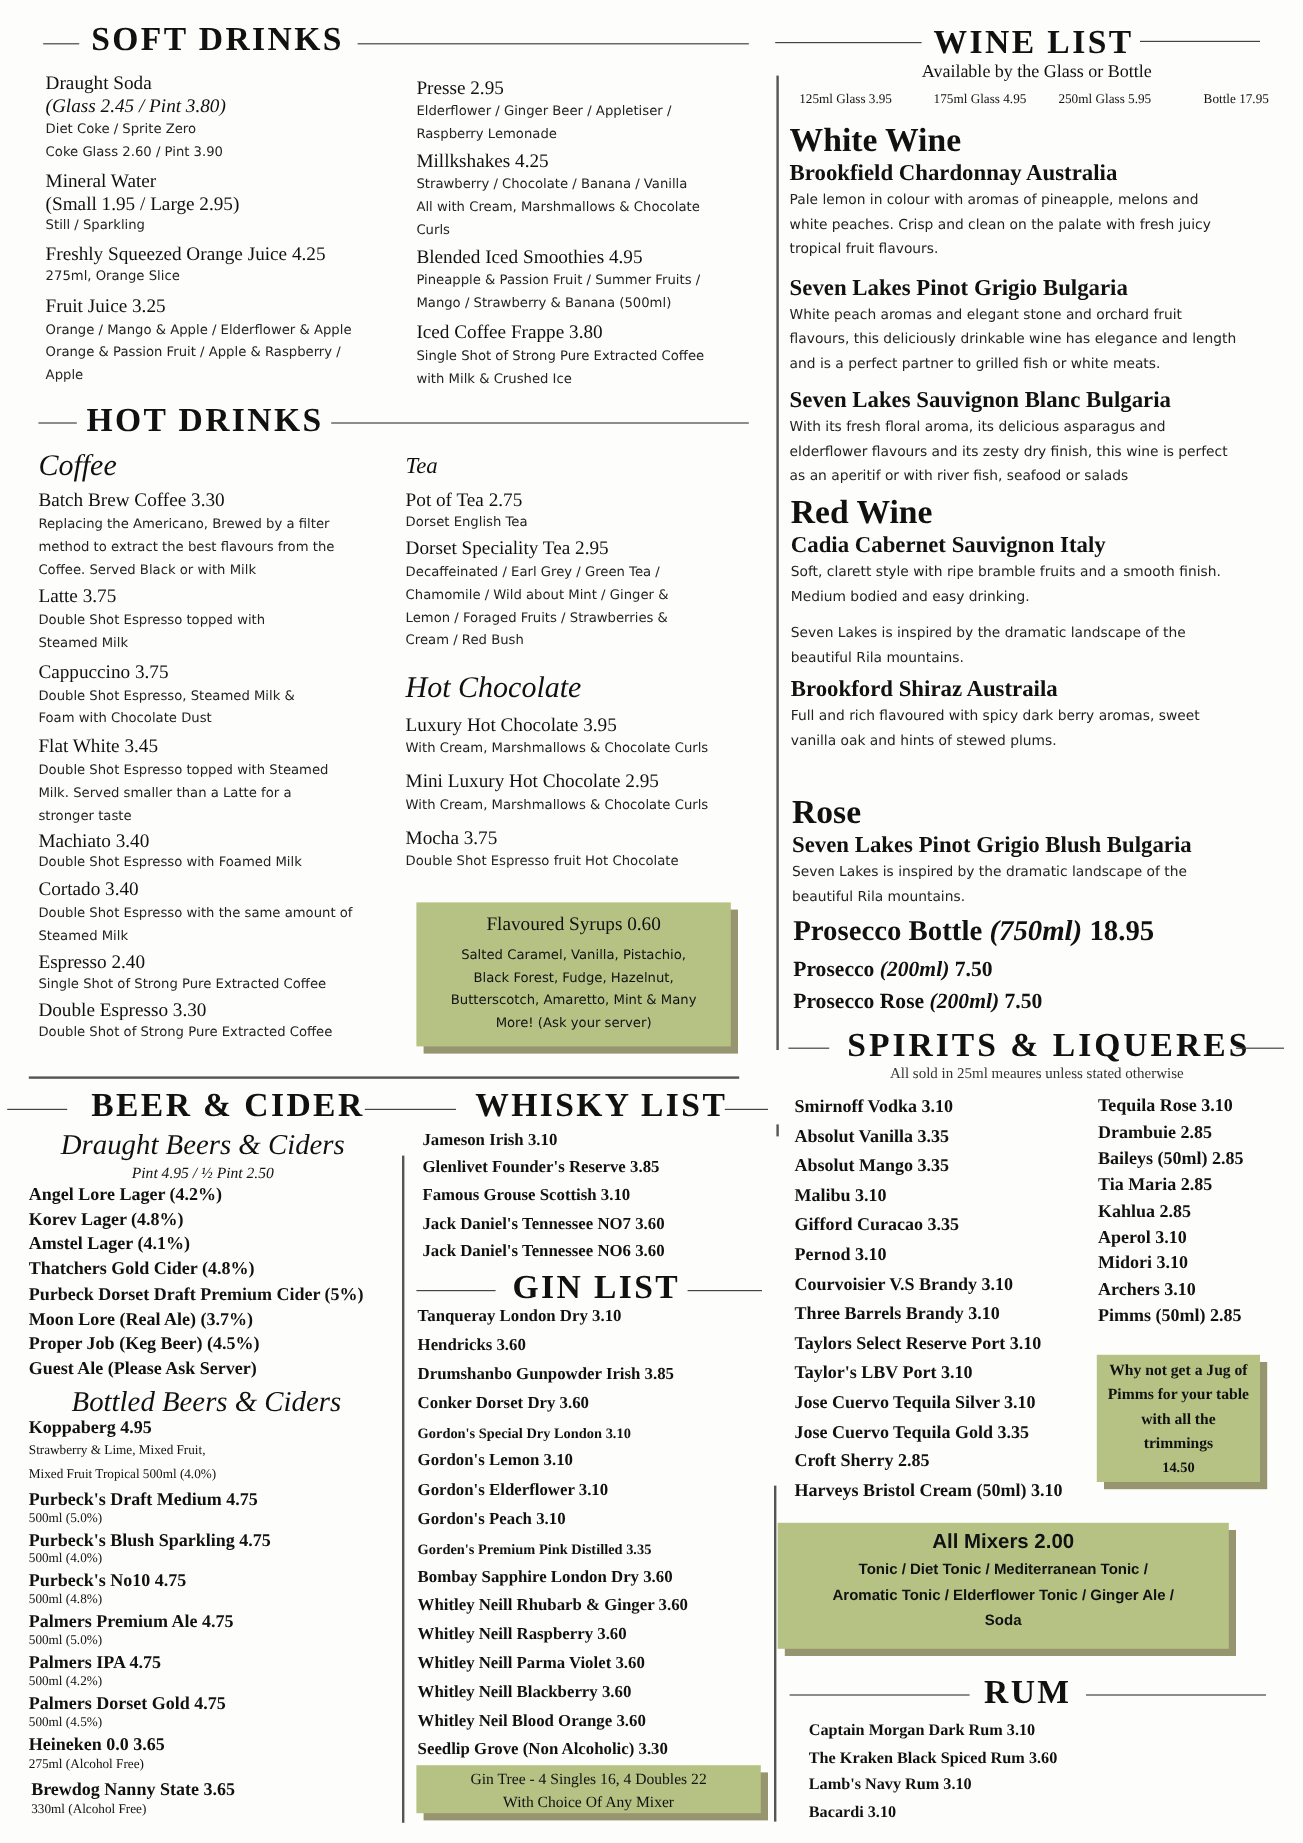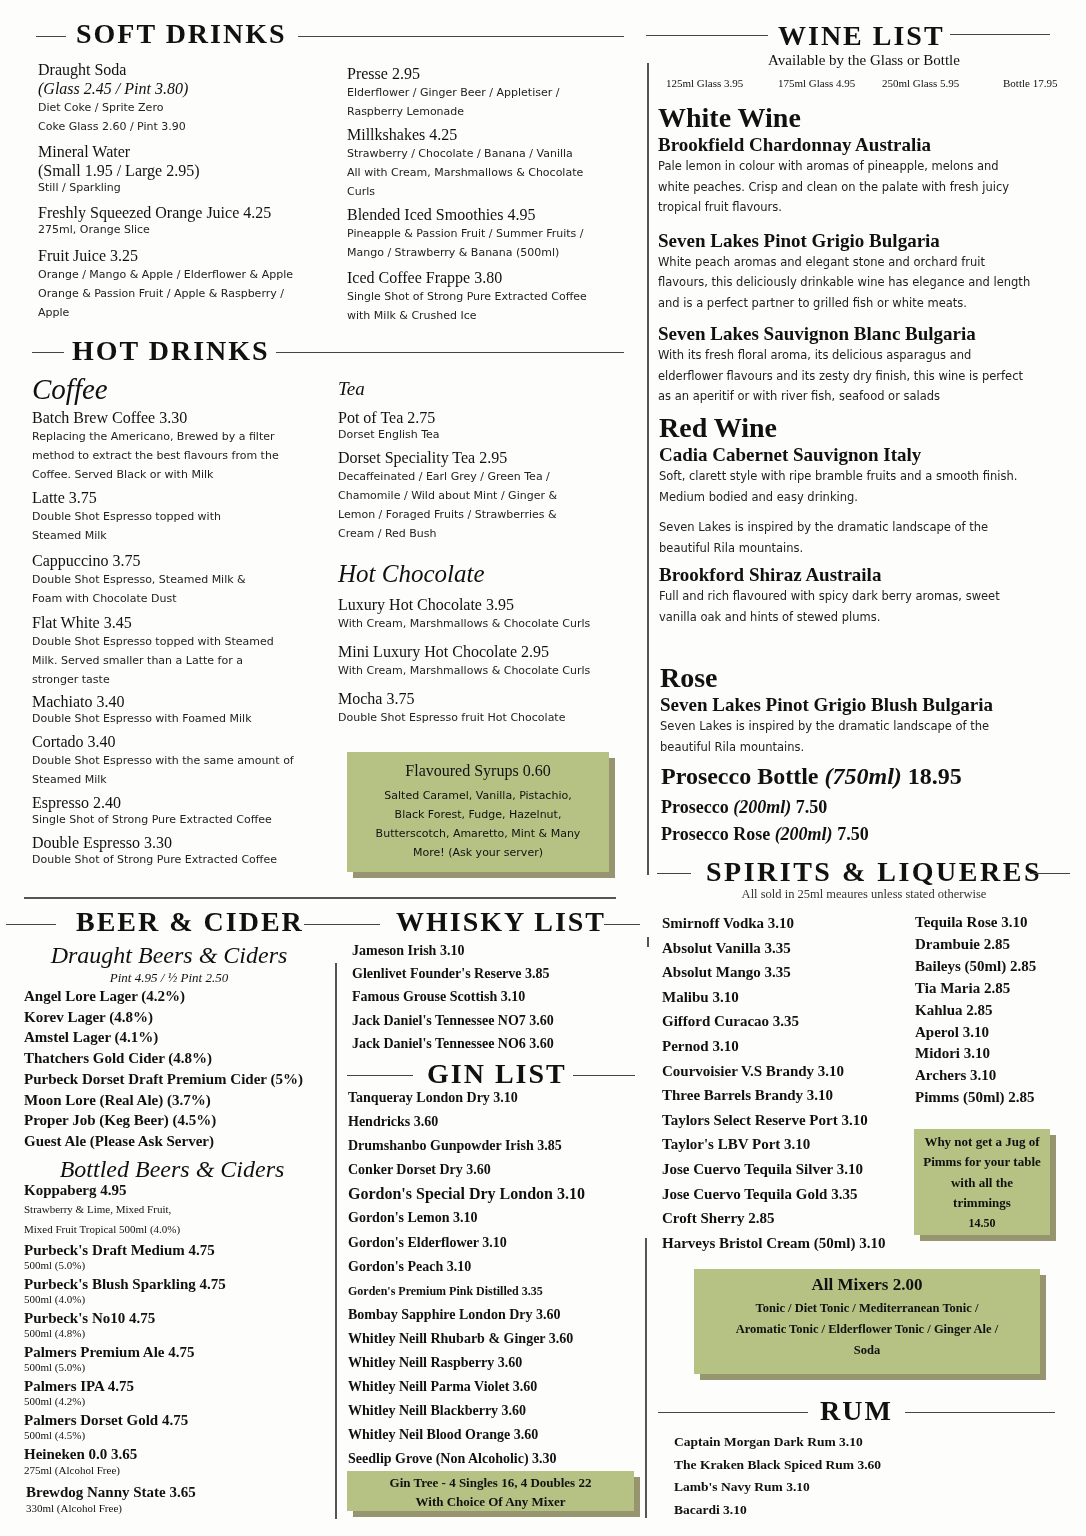--- a/index.html
+++ b/index.html
@@ -73,21 +73,21 @@
     <div class="desc">Single Shot of Strong Pure Extracted Coffee</div>
     <div class="desc">with Milk &amp; Crushed Ice</div>
   </div>
 </div>
 
 <div class="hline" style="left:32px;top:352px;width:32px;"></div>
 <div class="sec-title" style="left:72px;top:335px;font-size:28px;">HOT DRINKS</div>
 <div class="hline" style="left:276px;top:352px;width:348px;"></div>
 
 <div class="abs" style="left:32px;top:372px;width:300px;">
-  <div class="sub" style="font-size:29px;line-height:34px;margin-bottom:2px;">Coffee</div>
+  <div class="sub" style="font-size:25px;line-height:34px;margin-bottom:2px;">Coffee</div>
   <div class="item" style="margin-bottom:4px;">
     <div class="name">Batch Brew Coffee 3.30</div>
     <div class="desc">Replacing the Americano, Brewed by a filter</div>
     <div class="desc">method to extract the best flavours from the</div>
     <div class="desc">Coffee. Served Black or with Milk</div>
   </div>
   <div class="item" style="margin-bottom:6px;">
     <div class="name">Latte 3.75</div>
     <div class="desc">Double Shot Espresso topped with</div>
     <div class="desc">Steamed Milk</div>
@@ -308,35 +308,35 @@
 <div class="hline" style="left:347px;top:1075px;width:66px;"></div>
 <div class="sec-title" style="left:427px;top:1058px;font-size:28px;">GIN LIST</div>
 <div class="hline" style="left:573px;top:1075px;width:62px;"></div>
 <div class="vline" style="left:645px;top:1238px;height:280px;"></div>
 
 <div class="abs" style="left:348px;top:1086px;width:290px;">
   <div class="list-serif" style="font-size:14px;line-height:24.1px;">Tanqueray London Dry 3.10</div>
   <div class="list-serif" style="font-size:14px;line-height:24.1px;">Hendricks 3.60</div>
   <div class="list-serif" style="font-size:14px;line-height:24.1px;">Drumshanbo Gunpowder Irish 3.85</div>
   <div class="list-serif" style="font-size:14px;line-height:24.1px;">Conker Dorset Dry 3.60</div>
-  <div class="list-serif" style="font-size:16px;line-height:24.1px;">Gordon's Special Dry London 3.10</div>
+  <div class="list-serif" style="font-size:12px;line-height:24.1px;">Gordon's Special Dry London 3.10</div>
   <div class="list-serif" style="font-size:14px;line-height:24.1px;">Gordon's Lemon 3.10</div>
   <div class="list-serif" style="font-size:14px;line-height:24.1px;">Gordon's Elderflower 3.10</div>
   <div class="list-serif" style="font-size:14px;line-height:24.1px;">Gordon's Peach 3.10</div>
   <div class="list-serif" style="font-size:12px;line-height:24.1px;">Gorden's Premium Pink Distilled 3.35</div>
   <div class="list-serif" style="font-size:14px;line-height:24.1px;">Bombay Sapphire London Dry 3.60</div>
   <div class="list-serif" style="font-size:14px;line-height:24.1px;">Whitley Neill Rhubarb &amp; Ginger 3.60</div>
   <div class="list-serif" style="font-size:14px;line-height:24.1px;">Whitley Neill Raspberry 3.60</div>
   <div class="list-serif" style="font-size:14px;line-height:24.1px;">Whitley Neill Parma Violet 3.60</div>
   <div class="list-serif" style="font-size:14px;line-height:24.1px;">Whitley Neill Blackberry 3.60</div>
   <div class="list-serif" style="font-size:14px;line-height:24.1px;">Whitley Neil Blood Orange 3.60</div>
   <div class="list-serif" style="font-size:14px;line-height:24.1px;">Seedlip Grove (Non Alcoholic) 3.30</div>
 </div>
 
-<div class="box" style="left:347px;top:1471px;width:287px;height:40px;padding-top:2px;box-sizing:border-box;font-family:'Liberation Serif',serif;font-size:13px;line-height:19px;font-weight:700;">
+<div class="box" style="left:347px;top:1471px;width:287px;height:40px;padding-top:2px;box-sizing:border-box;font-family:'Liberation Serif',serif;font-size:13px;line-height:19px;font-weight:400;">
   <div>Gin Tree - 4 Singles 16, 4 Doubles 22</div>
   <div>With Choice Of Any Mixer</div>
 </div>
 
 <div class="hline" style="left:657px;top:873px;width:34px;"></div>
 <div class="sec-title" style="left:706px;top:856px;font-size:28px;letter-spacing:2.5px;">SPIRITS &amp; LIQUERES</div>
 <div class="hline" style="left:1030px;top:873px;width:40px;"></div>
 <div class="abs" style="left:656px;top:887px;width:416px;text-align:center;font-family:'Liberation Serif',serif;font-size:12.5px;color:#333;">All sold in 25ml meaures unless stated otherwise</div>
 
 <div class="abs" style="left:662px;top:911px;width:240px;">
@@ -369,21 +369,21 @@
 </div>
 
 <div class="box" style="left:914px;top:1129px;width:136px;height:106px;padding-top:3px;box-sizing:border-box;font-family:'Liberation Serif',serif;font-size:13px;line-height:20.3px;font-weight:600;">
   <div>Why not get a Jug of</div>
   <div>Pimms for your table</div>
   <div>with all the</div>
   <div>trimmings</div>
   <div style="font-size:12px;">14.50</div>
 </div>
 
-<div class="box" style="left:694px;top:1269px;width:346px;height:105px;padding-top:5px;box-sizing:border-box;font-family:Liberation Serif, serif;">
+<div class="box" style="left:648px;top:1269px;width:376px;height:105px;padding-top:5px;box-sizing:border-box;font-family:Liberation Sans, sans-serif;">
   <div style="font-size:17px;font-weight:600;line-height:22px;margin-bottom:2px;">All Mixers 2.00</div>
   <div style="font-size:12.5px;line-height:21px;font-weight:600;">Tonic / Diet Tonic / Mediterranean Tonic /</div>
   <div style="font-size:12.5px;line-height:21px;font-weight:600;">Aromatic Tonic / Elderflower Tonic /  Ginger Ale /</div>
   <div style="font-size:12.5px;line-height:21px;font-weight:600;">Soda</div>
 </div>
 
 <div class="hline" style="left:658px;top:1412px;width:150px;"></div>
 <div class="sec-title" style="left:820px;top:1395px;font-size:28px;">RUM</div>
 <div class="hline" style="left:905px;top:1412px;width:150px;"></div>
 

